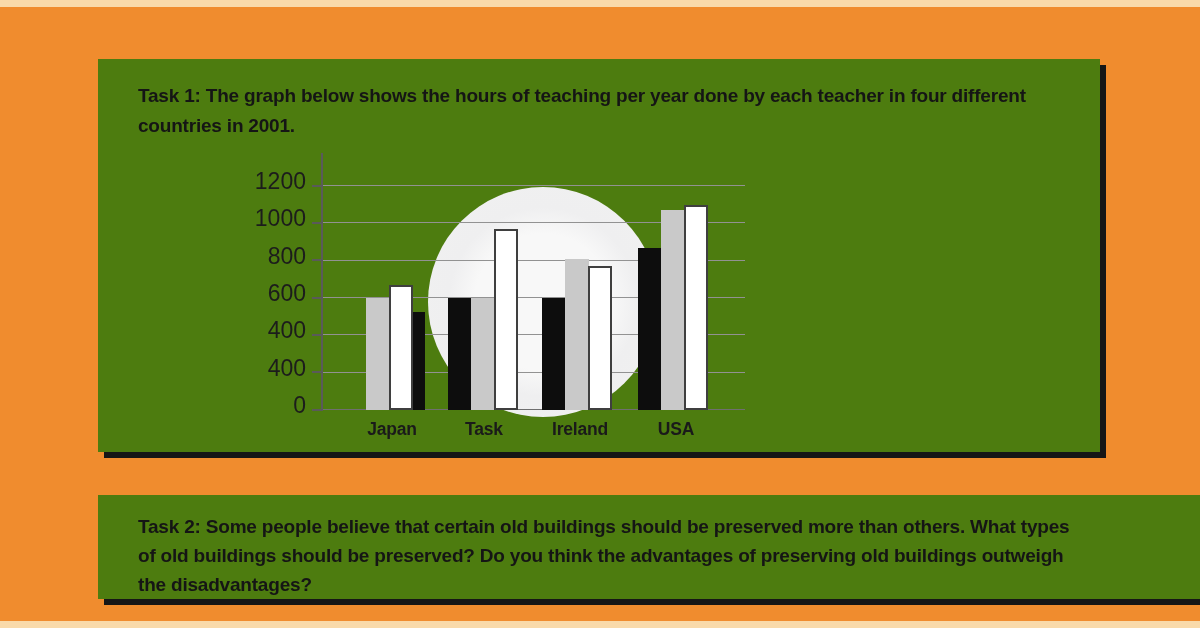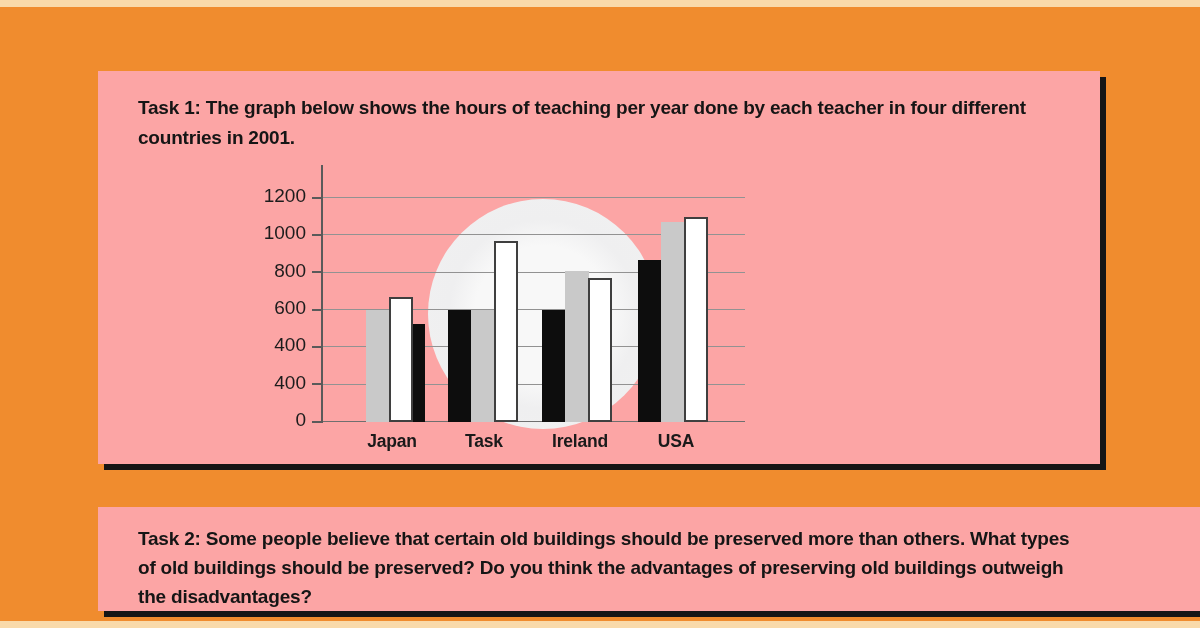--- a/index.html
+++ b/index.html
@@ -1,39 +1,39 @@
 <!DOCTYPE html>
 <html><head>
 <meta charset="utf-8">
 <style>
   html,body{margin:0;padding:0;}
   body{background:#9a9a9a;font-family:"Liberation Sans","DejaVu Sans",sans-serif;}
   .canvas{position:relative;width:1200px;height:628px;background:#F08C2E;overflow:hidden;}
   .strip{position:absolute;left:0;width:100%;height:7px;background:#F9E2B8;opacity:.9;}
   .strip.top{top:0;}
   .strip.bottom{bottom:0;}
-  .card{position:absolute;background:#fca5a5;box-shadow:6px 6px 0 0 #161616;margin-top:12px;}
+  .card{position:absolute;background:#4d7c0f;box-shadow:6px 6px 0 0 #161616;}
   .card1{left:98px;top:59px;width:1002px;height:393px;}
   .card2{left:98px;top:495px;width:1136px;height:104px;}
   .task-text{position:absolute;left:40px;width:942px;margin:0;
              font-size:19px;line-height:30px;font-weight:700;color:#151515;letter-spacing:-0.2px;}
   .card1 .task-text{top:22px;}
   .card2 .task-text{top:17px;line-height:29px;}
   .task-label{font-weight:700;}
   
   .watermark{position:absolute;left:330px;top:128px;width:230px;height:230px;border-radius:50%;
              background:radial-gradient(circle,#f8f8f8 0 42%,#efeff0 58%,#f1f1f1 100%);z-index:1;}
   
   .plot{position:absolute;left:224px;top:94px;width:423px;height:257px;z-index:2;}
   .gridline{position:absolute;left:0;width:423px;height:1px;background:#929292;}
   .gridline.base{background:#6f6f6f;}
   .y-axis{position:absolute;left:-1px;top:0;width:2px;height:258px;background:#5a5a5a;}
   .ytick{position:absolute;left:-10px;width:10px;height:2px;background:#5a5a5a;}
   .ylab{position:absolute;left:-82px;width:66px;text-align:right;
-        font-size:19px;color:#1c1c1c;font-weight:400;}
+        font-size:23px;color:#1c1c1c;font-weight:400;}
   .bar{position:absolute;bottom:0;box-sizing:border-box;}
   .xlab{position:absolute;width:100px;text-align:center;top:266px;
         font-size:17.5px;font-weight:700;color:#1a1a1a;letter-spacing:-0.2px;}
   
   .legend{position:absolute;left:700px;top:172px;z-index:2;}
   .legend-row{display:flex;align-items:center;height:18px;margin-bottom:15px;}
   .swatch{width:17px;height:17px;margin-right:17px;box-sizing:border-box;flex:0 0 auto;}
   .legend-label{font-size:13.5px;font-weight:700;color:#1f1f1f;letter-spacing:-0.1px;white-space:nowrap;}
 </style>
 </head>

